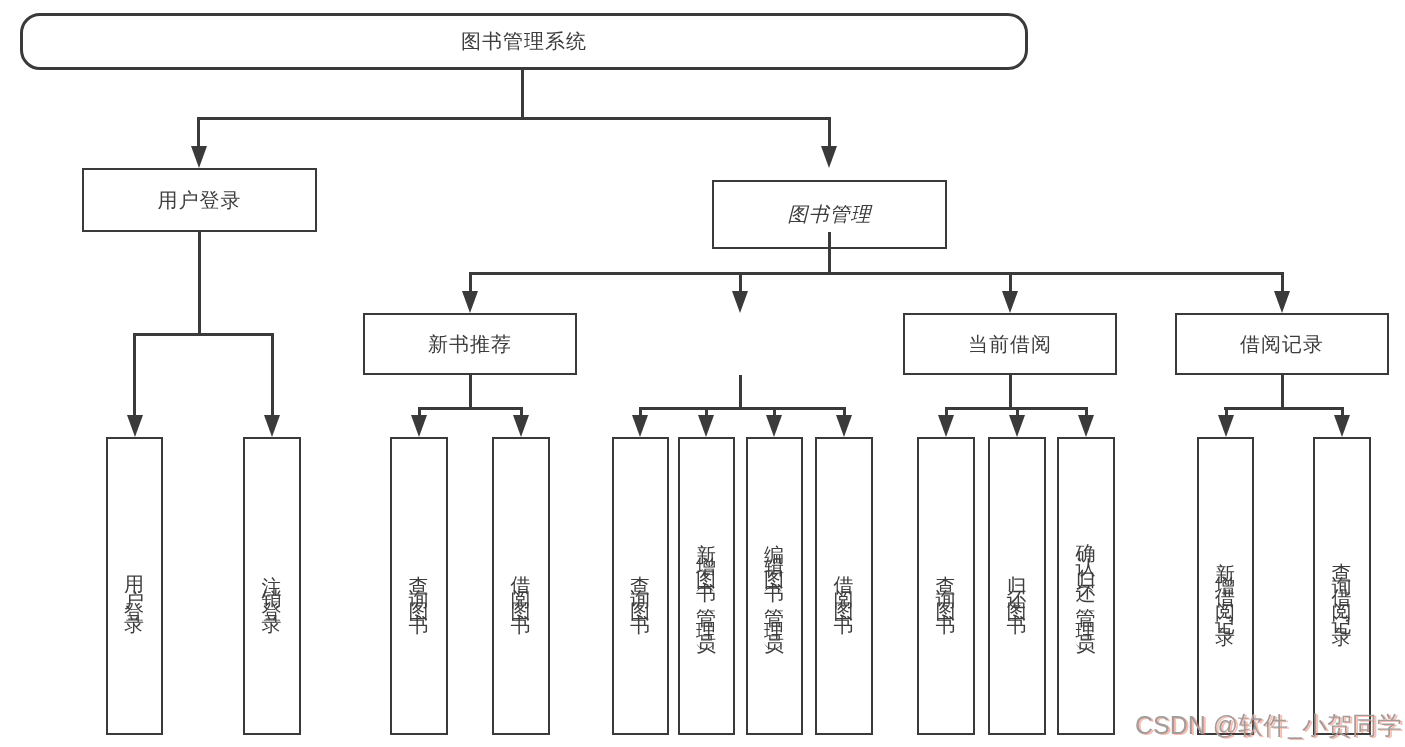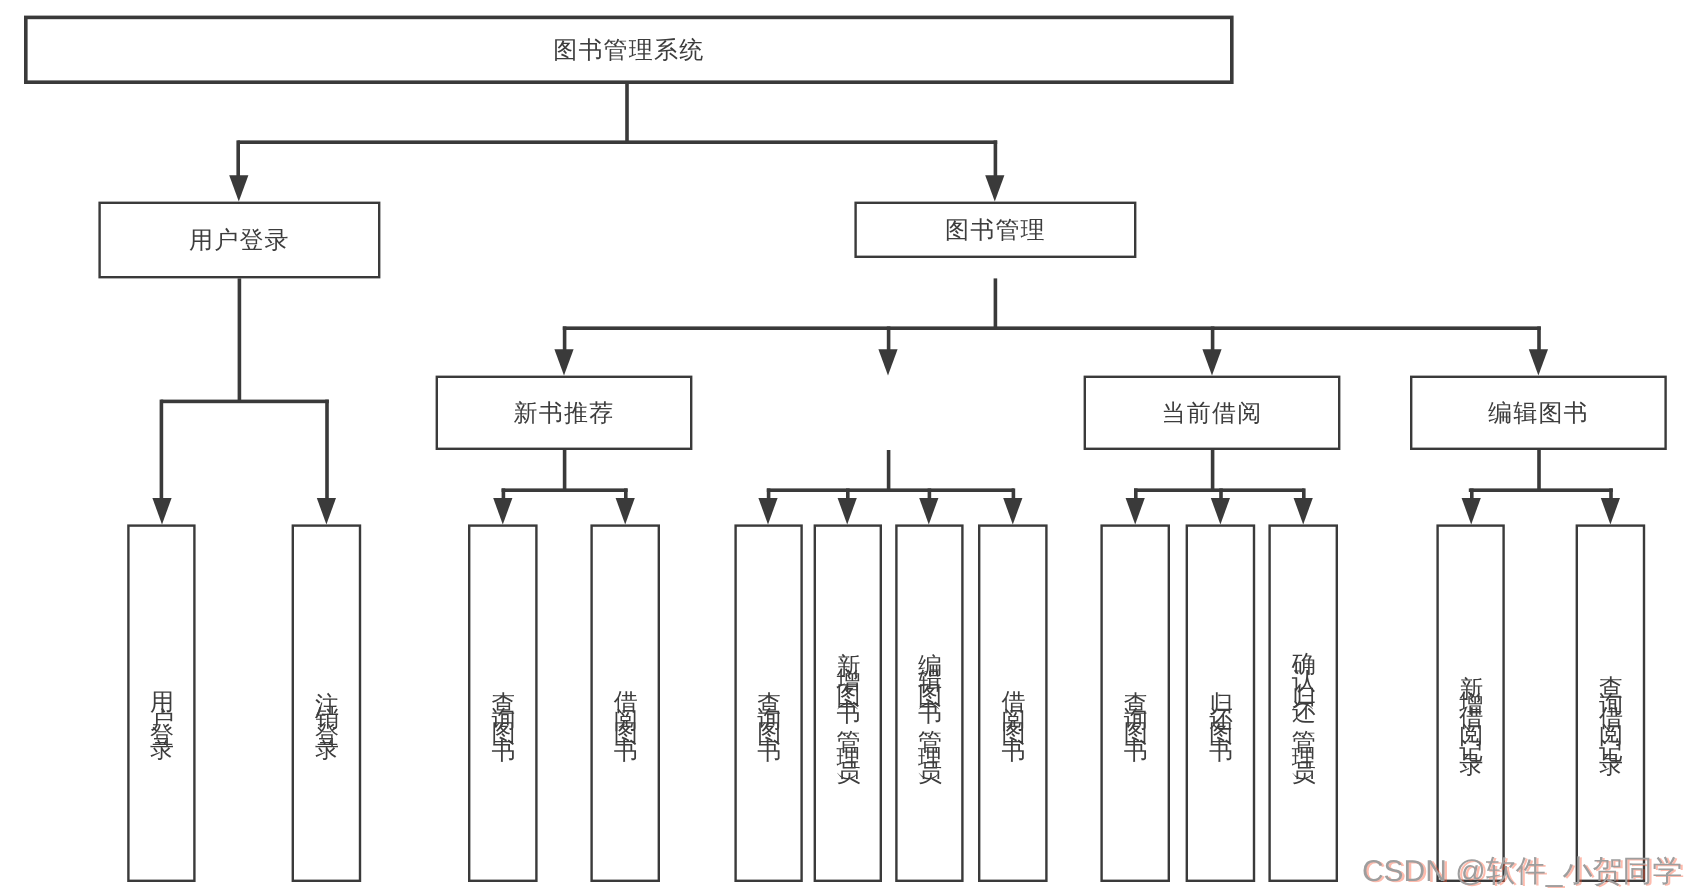--- a/index.html
+++ b/index.html
@@ -5,21 +5,21 @@
   html,body{margin:0;padding:0;background:#fff;}
   .canvas{
     position:relative;width:1405px;height:747px;background:#ffffff;overflow:hidden;
     font-family:"Liberation Sans","DejaVu Sans",sans-serif;color:#3d3d3d;
   }
   .box{
     position:absolute;background:#ffffff;border:2.5px solid #3a3a3a;
     display:flex;align-items:center;justify-content:center;
     font-size:20px;letter-spacing:1px;box-sizing:border-box;color:#3d3d3d;
   }
-  .box.root{border-width:3px;}
+  .box.root{border-width:3px;border-radius:20px;}
   .leaf span{
     writing-mode:vertical-rl;text-orientation:mixed;
     letter-spacing:13px;font-size:20px;line-height:20px;
   }
   .hline,.vline{position:absolute;background:#3a3a3a;}
   .hline{height:3px;}
   .vline{width:3px;}
   .arrow{
     position:absolute;width:0;height:0;
     border-left:8px solid transparent;border-right:8px solid transparent;
@@ -37,32 +37,32 @@
 
 <div class="canvas">
 
   <div class="box root" style="left:20px;top:13px;width:1008px;height:57px;">
     <span>图书管理系统</span>
   </div>
 
   <div class="box" style="left:82px;top:168px;width:235px;height:64px;">
     <span>用户登录</span>
   </div>
-  <div class="box" style="left:712px;top:168px;width:235px;height:47px;">
+  <div class="box" style="left:712px;top:180px;width:235px;height:69px;font-style:italic;">
     <span>图书管理</span>
   </div>
 
   <div class="box" style="left:363px;top:313px;width:214px;height:62px;">
     <span>新书推荐</span>
   </div>
   <div class="box" style="left:903px;top:313px;width:214px;height:62px;">
     <span>当前借阅</span>
   </div>
   <div class="box" style="left:1175px;top:313px;width:214px;height:62px;">
-    <span>编辑图书</span>
+    <span>借阅记录</span>
   </div>
 
   <div class="box leaf" style="left:106px;top:437px;width:57px;height:298px;">
     <span>用户登录</span>
   </div>
   <div class="box leaf" style="left:243px;top:437px;width:58px;height:298px;">
     <span>注销登录</span>
   </div>
   <div class="box leaf" style="left:390px;top:437px;width:58px;height:298px;">
     <span>查询图书</span>

